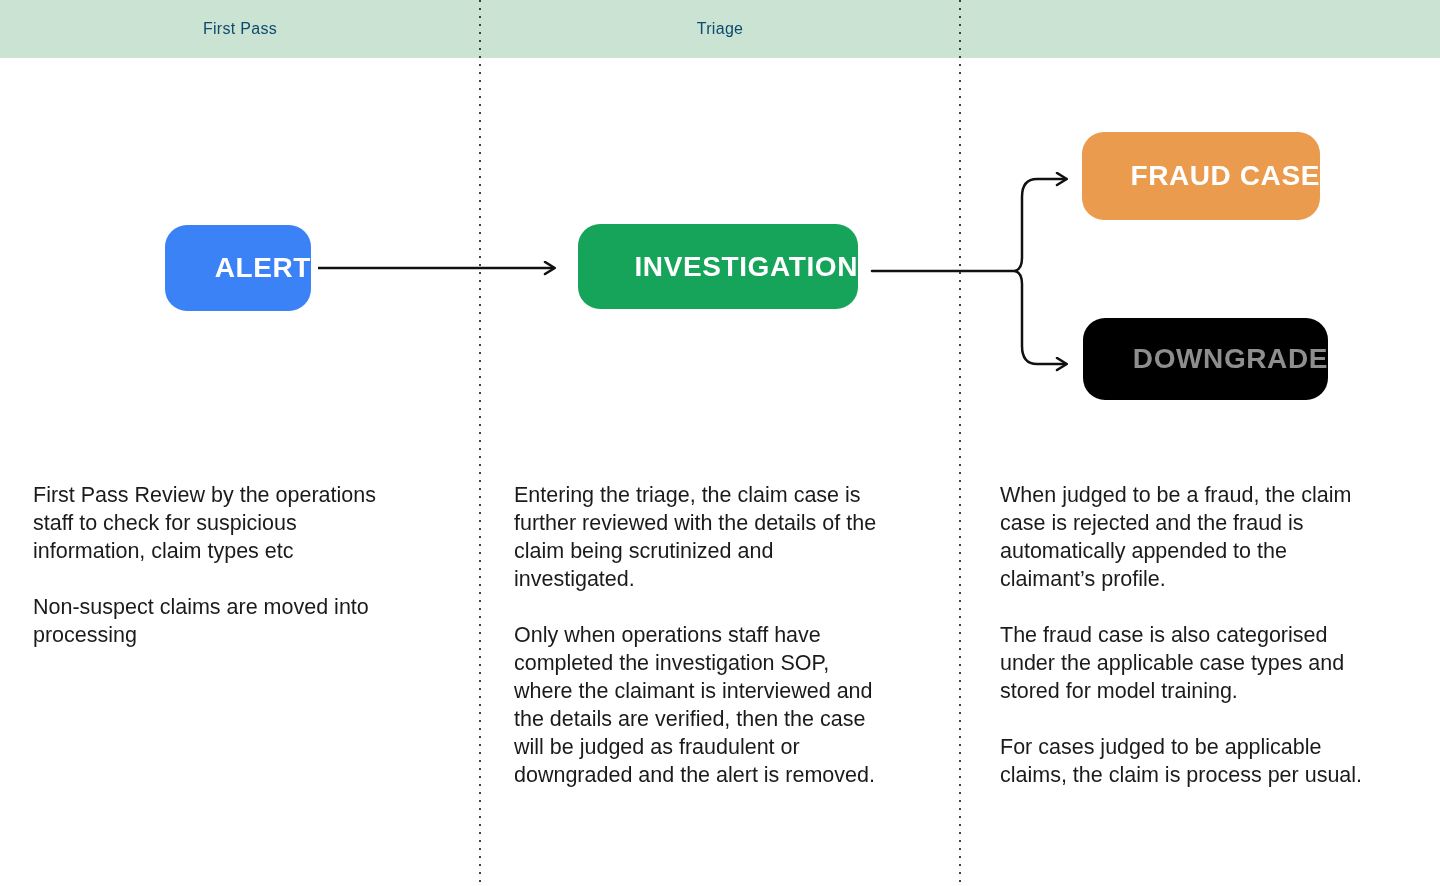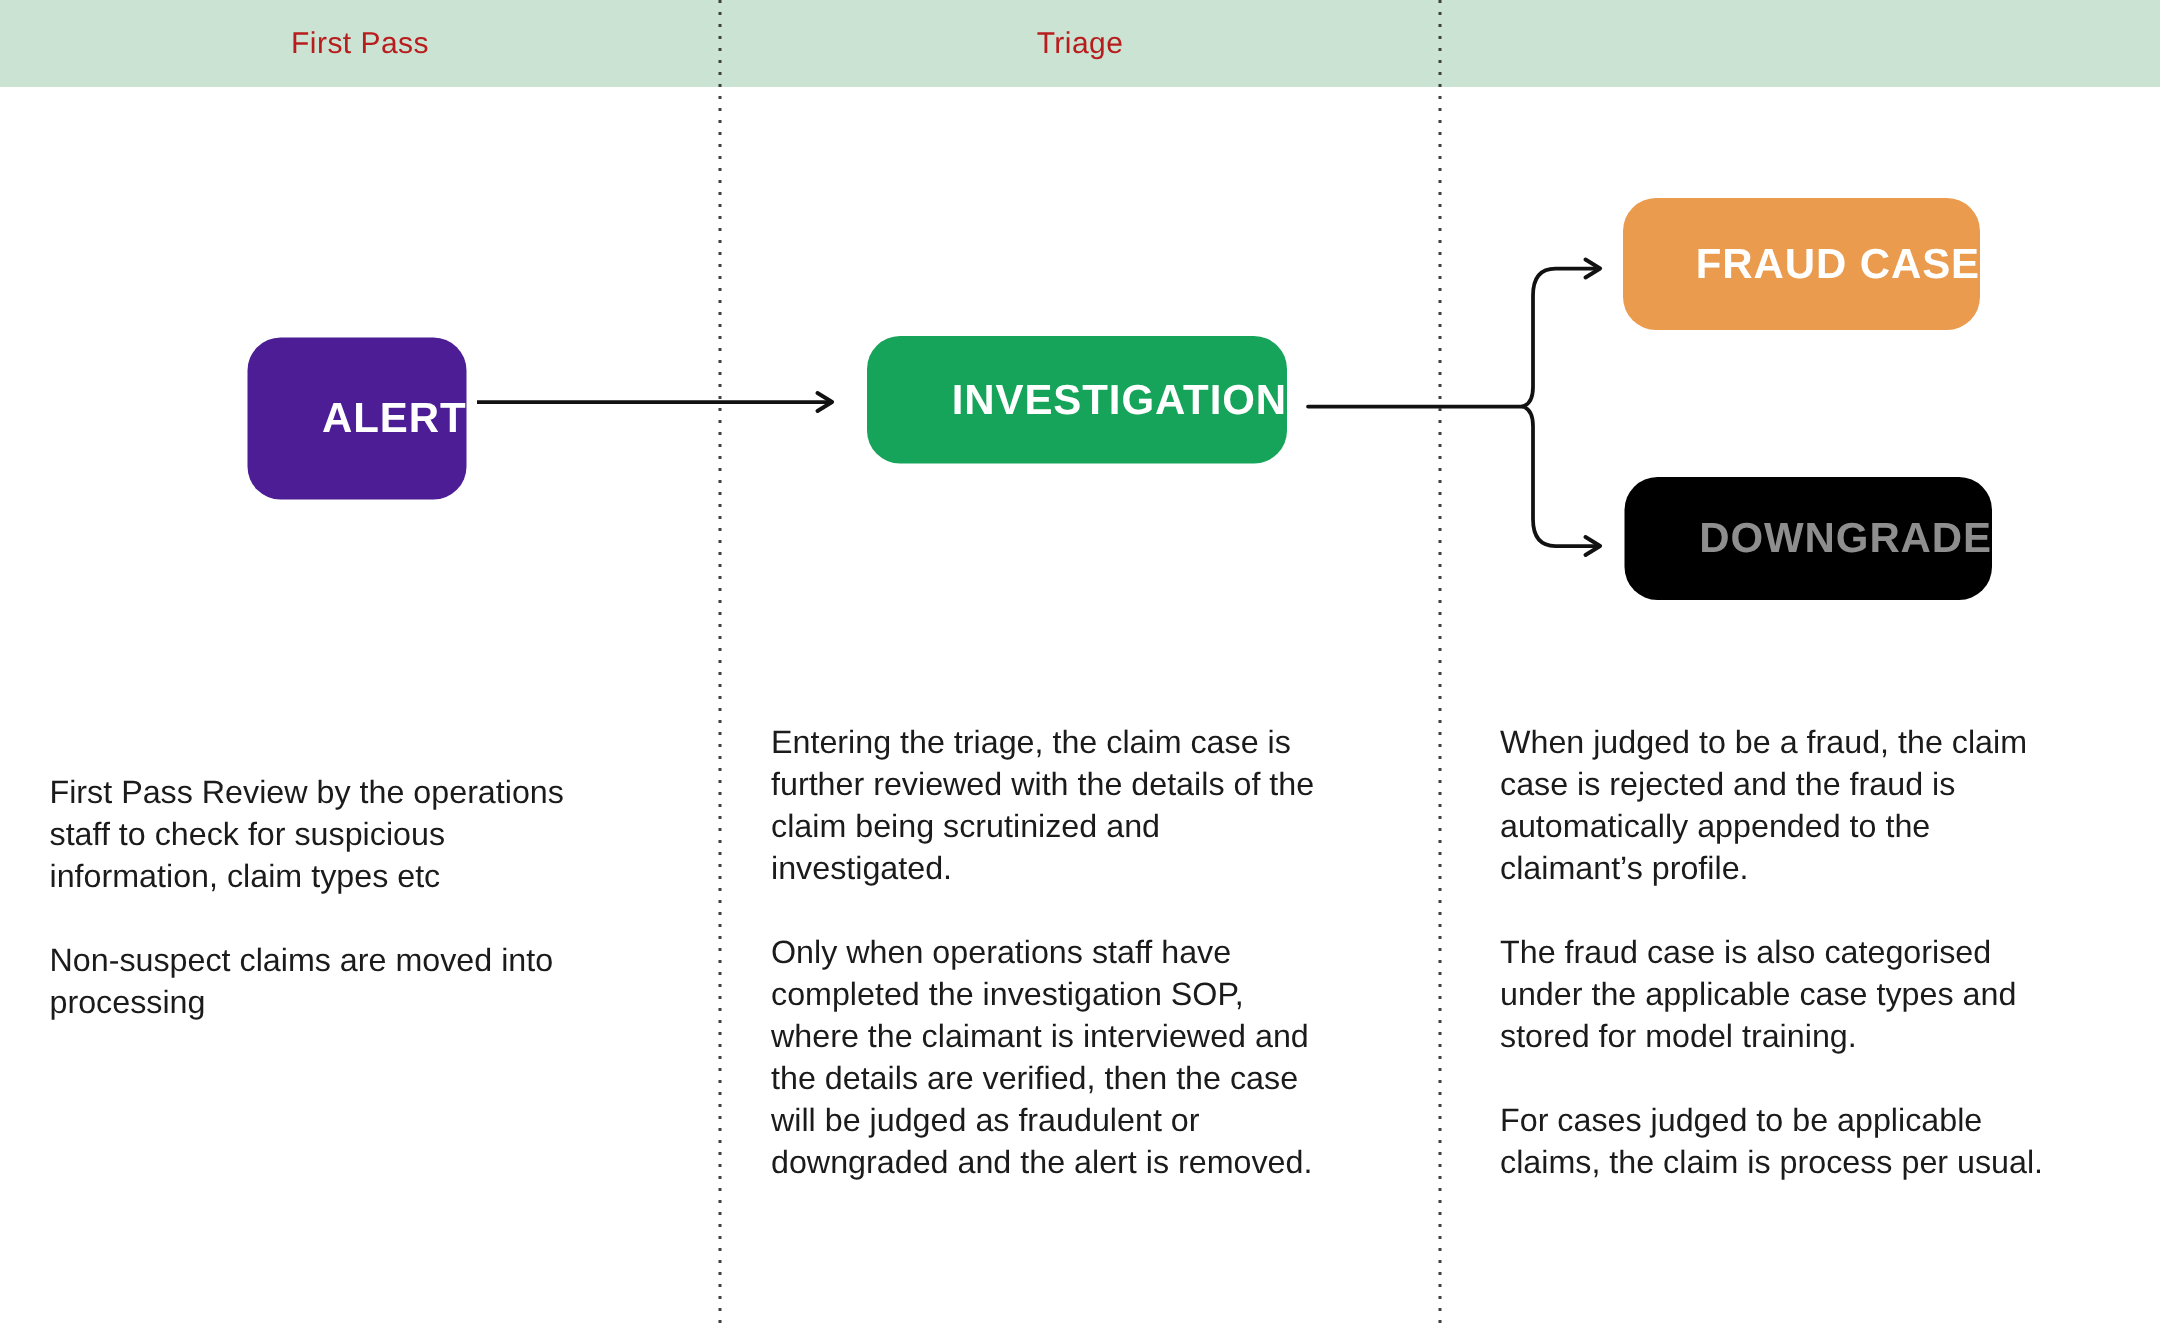--- a/index.html
+++ b/index.html
@@ -18,22 +18,22 @@
     left: 0; top: 0;
     width: 1440px; height: 58px;
     background: #cae3d3;
     display: flex;
   }
   .lane-title {
     width: 480px;
     display: flex;
     align-items: center;
     justify-content: center;
-    font-size: 20px;
-    color: #b91c1c;
+    font-size: 16px;
+    color: #0c4a6e;
     letter-spacing: 0.3px;
   }
   
   .lane-separator {
     position: absolute;
     top: 0;
     width: 2px;
     height: 886px;
     background: repeating-linear-gradient(
       to bottom,
@@ -50,42 +50,42 @@
     display: flex;
     align-items: center;
     justify-content: flex-end;
     border-radius: 22px;
     font-weight: bold;
     font-size: 28px;
     letter-spacing: 0.6px;
     color: #ffffff;
     z-index: 2;
   }
-  .node-alert         { left: 165px;  top: 225px; width: 146px; height: 108px; background: #4c1d95; }
+  .node-alert         { left: 165px;  top: 225px; width: 146px; height: 86px; background: #3b82f6; }
   .node-investigation { left: 578px;  top: 224px; width: 280px; height: 85px; background: #16a45a; }
   .node-fraud         { left: 1082px; top: 132px; width: 238px; height: 88px; background: #eb9b4d; }
   .node-downgrade     { left: 1083px; top: 318px; width: 245px; height: 82px; background: #000000; color: #8e8e8e; }
   
   .connector-layer {
     position: absolute;
     left: 0; top: 0;
     width: 1440px; height: 886px;
     z-index: 1;
     pointer-events: none;
   }
   
   .lane-notes {
     position: absolute;
     top: 481px;
     font-size: 21.5px;
     line-height: 28px;
     color: #1b1b1b;
     z-index: 2;
   }
-  .notes-first-pass { left: 33px;   width: 435px; margin-top: 33px; }
+  .notes-first-pass { left: 33px;   width: 435px; }
   .notes-triage     { left: 514px;  width: 435px; }
   .notes-outcome    { left: 1000px; width: 425px; }
   .note-paragraph {
     white-space: pre-line;
     margin-bottom: 28px;
   }
   .note-paragraph:last-child { margin-bottom: 0; }
 </style>
 </head>
 <body>

